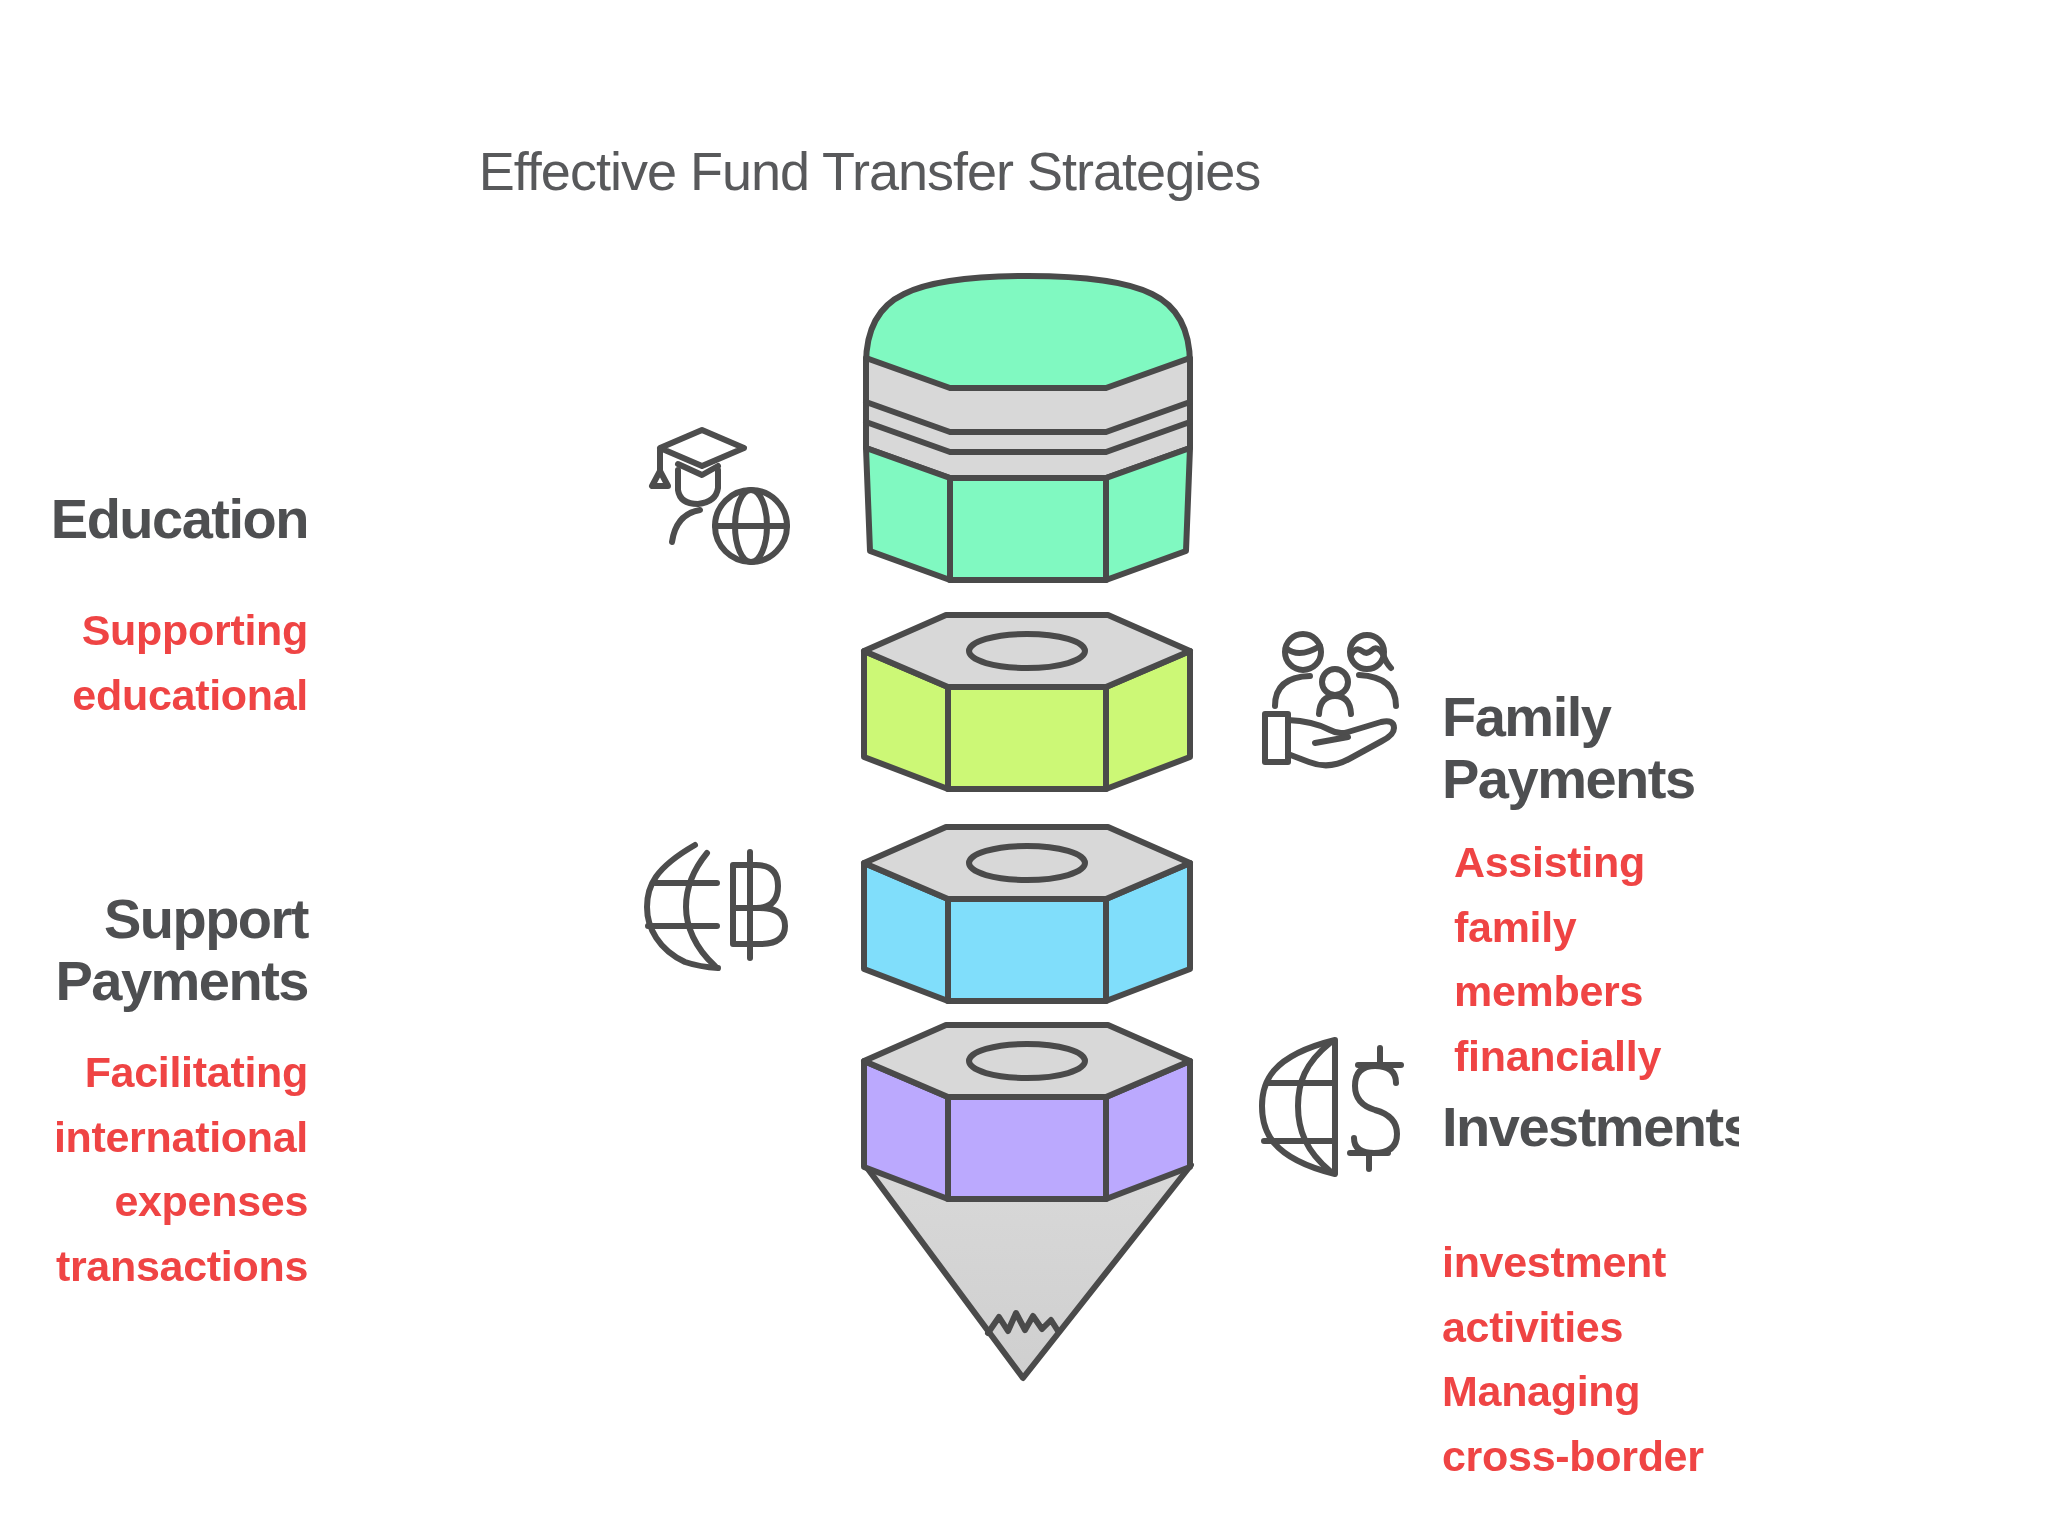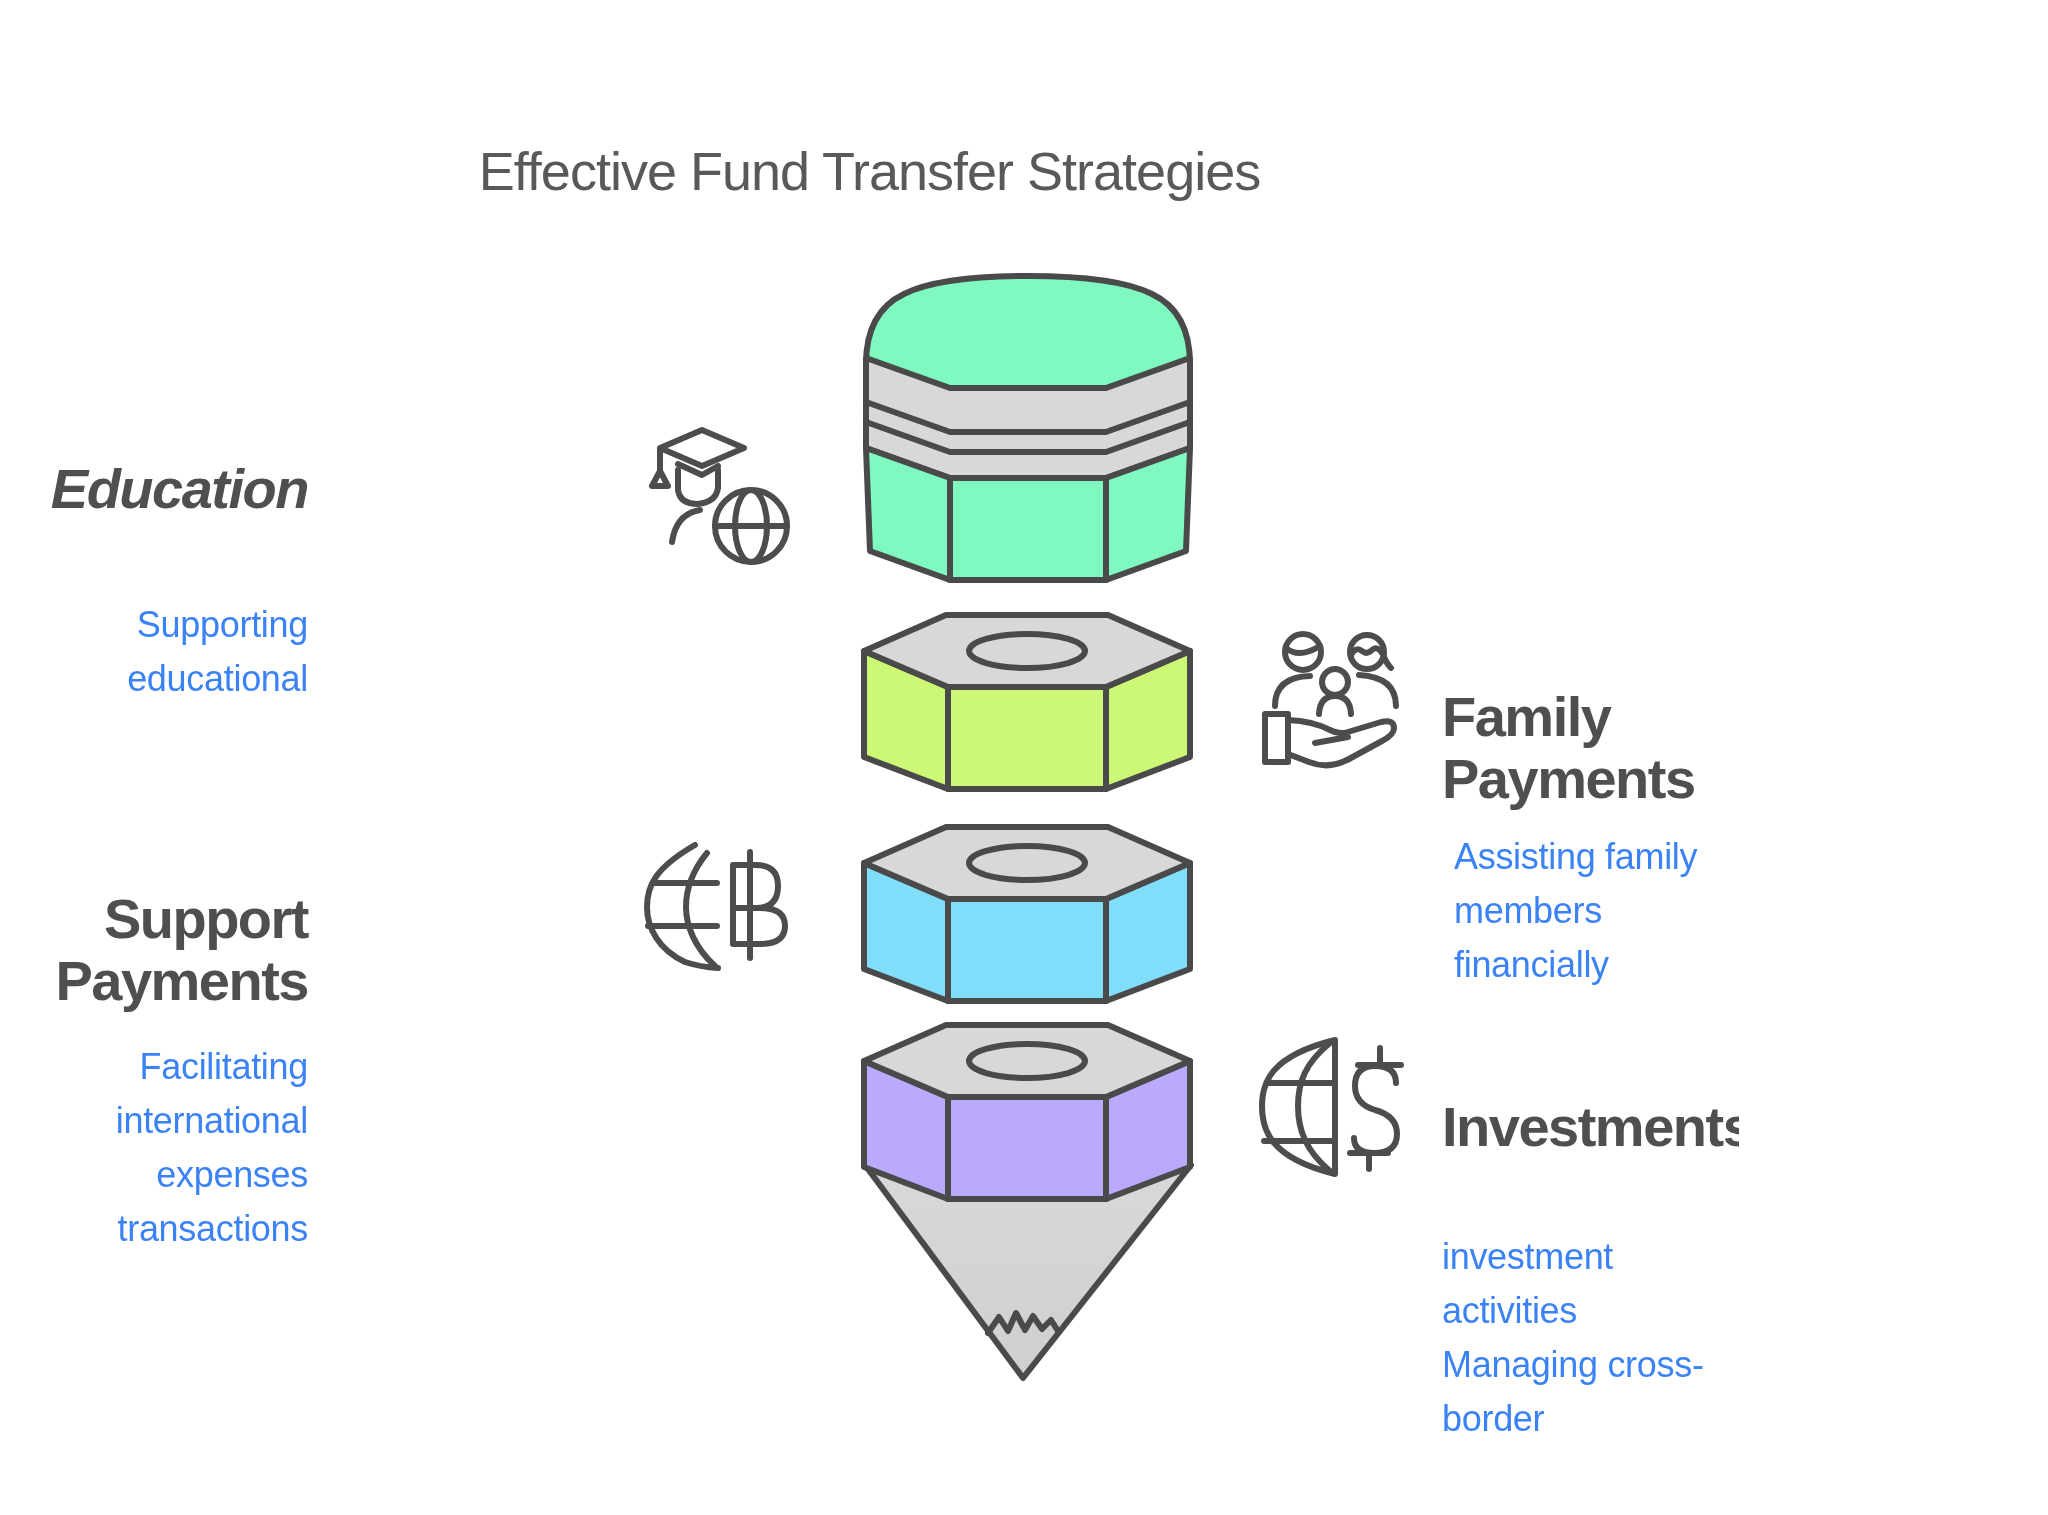--- a/index.html
+++ b/index.html
@@ -2,21 +2,21 @@
 <html><head>
 <meta charset="utf-8">
 <style>
   html,body{margin:0;padding:0;background:#fff;}
   .canvas{position:relative;width:1739px;height:1515px;background:#FFFFFF;overflow:hidden;
           font-family:"Liberation Sans",sans-serif;}
   .abs{position:absolute;}
   .title{position:absolute;left:0;right:0;top:140px;margin:0;text-align:center;
          font-size:54px;font-weight:400;color:#58595B;letter-spacing:-1px;}
   .heading{font-size:56px;font-weight:700;color:#4E4F51;letter-spacing:-1.5px;line-height:1.1;}
-  .desc{font-size:36px;font-weight:400;color:#3b82f6;letter-spacing:-0.3px;line-height:1.5;}
+  .desc{font-size:43px;font-weight:700;color:#ef4444;letter-spacing:-0.3px;line-height:1.5;}
   .ra{text-align:right;right:1431px;}
   .la{text-align:left;left:1442px;}
   svg{position:absolute;overflow:visible;}
 </style>
 </head>
 <body>
 
 <div class="canvas">
 
   <h1 class="title">Effective Fund Transfer Strategies</h1>
@@ -57,21 +57,21 @@
       <g>
         <path fill="#80F9C1" d="M 6 118 L 6 94 Q 6 42 44 24 Q 80 6 168 6 Q 256 6 292 24 Q 330 42 330 94 L 330 118 L 246 150 L 90 150 Z"></path>
         <path fill="#D8D8D8" d="M 6 88 L 90 118 L 246 118 L 330 88 L 330 178 L 246 208 L 90 208 L 6 178 Z"></path>
         <path d="M 6 132 L 90 162 L 246 162 L 330 132 M 6 152 L 90 182 L 246 182 L 330 152"></path>
         <path fill="#80F9C1" d="M 6 178 L 90 208 L 246 208 L 330 178 L 326 281 L 246 310 L 90 310 L 10 281 Z"></path>
         <path d="M 90 208 L 90 310 M 246 208 L 246 310"></path>
       </g>
     </g>
   </svg>
 
-  <div class="abs ra heading" style="top:458px;font-style:italic;">Education</div>
+  <div class="abs ra heading" style="top:488px;">Education</div>
   <div class="abs ra desc" style="top:598px;">
     <div>Supporting educational</div>
   </div>
   <svg style="left:646px;top:426px;" width="150" height="150" viewBox="0 0 150 150">
     <g stroke="#4D4D4D" stroke-width="6" fill="none" stroke-linejoin="round" stroke-linecap="round">
       <path d="M 14 22 L 56 4 L 98 22 L 56 40 Z"></path>
       <path d="M 14 24 L 14 45"></path>
       <path d="M 14 45 L 6 60 L 22 60 Z"></path>
       <path d="M 32 38 L 56 49 L 72 40"></path>
       <path d="M 32 44 L 32 64 Q 34 78 52 78 Q 70 76 72 62 L 72 44"></path>

